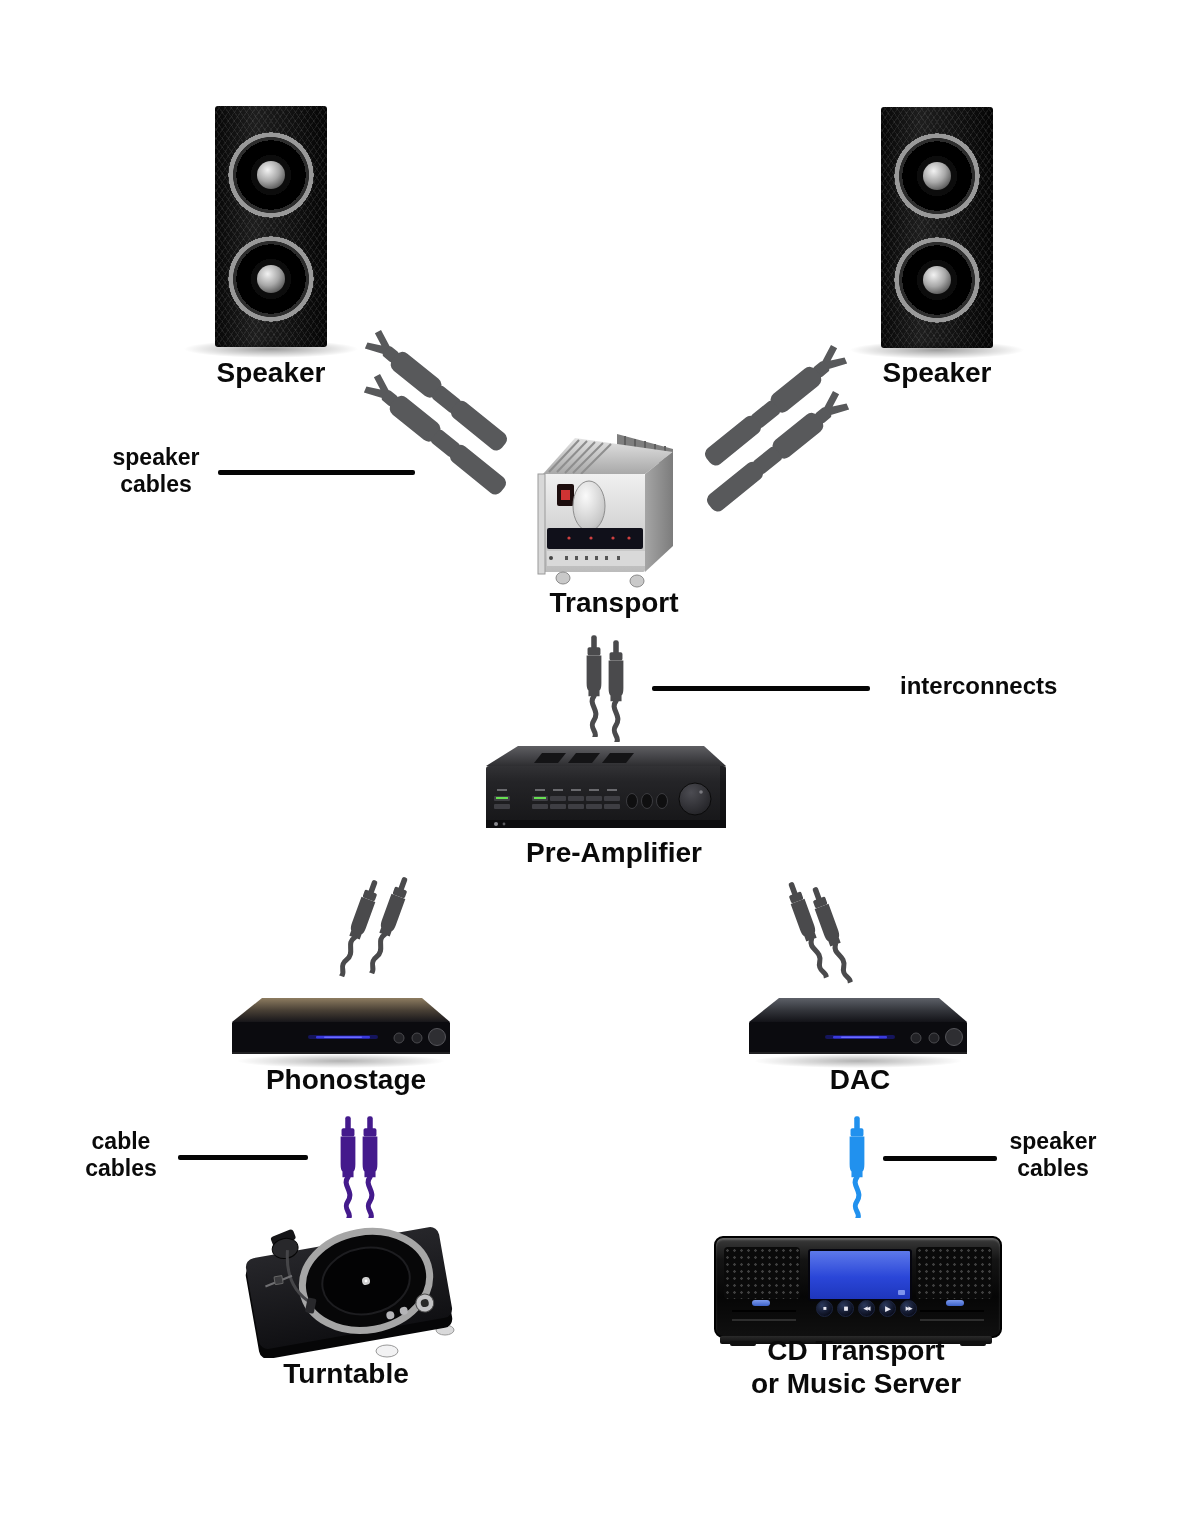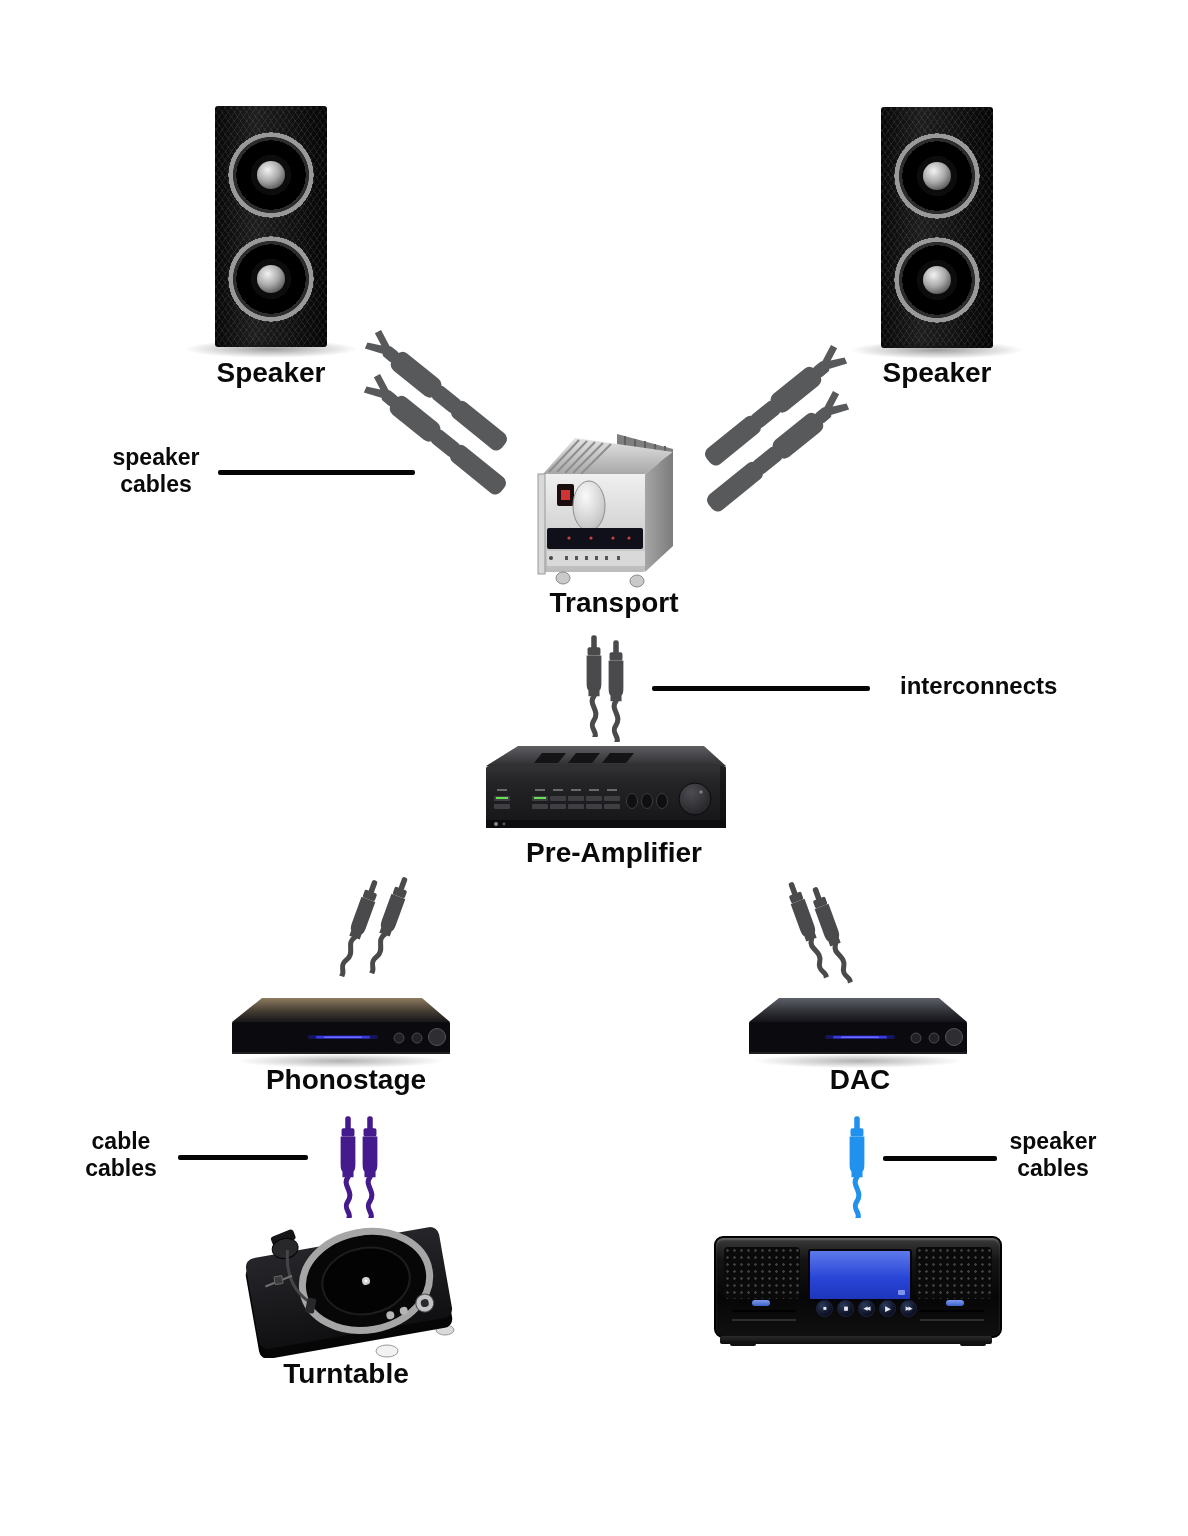--- a/index.html
+++ b/index.html
@@ -465,14 +465,18 @@
       <div class="cbtn" style="font-size:5px;">▶▶</div>
     </div>
     <div class="slot" style="left:16px;"></div>
     <div class="slot" style="right:16px;"></div>
     <div class="pill" style="left:36px;"></div>
     <div class="pill" style="right:36px;"></div>
     <div class="base"></div>
     <div class="foot" style="left:14px;"></div>
     <div class="foot" style="right:14px;"></div>
   </div>
+  <div class="node-label" style="left:716px;top:1334px;width:280px;">
+    <span>CD Transport</span><br>
+    <span>or Music Server</span>
+  </div>
 
 </div>
 
 </body></html>

